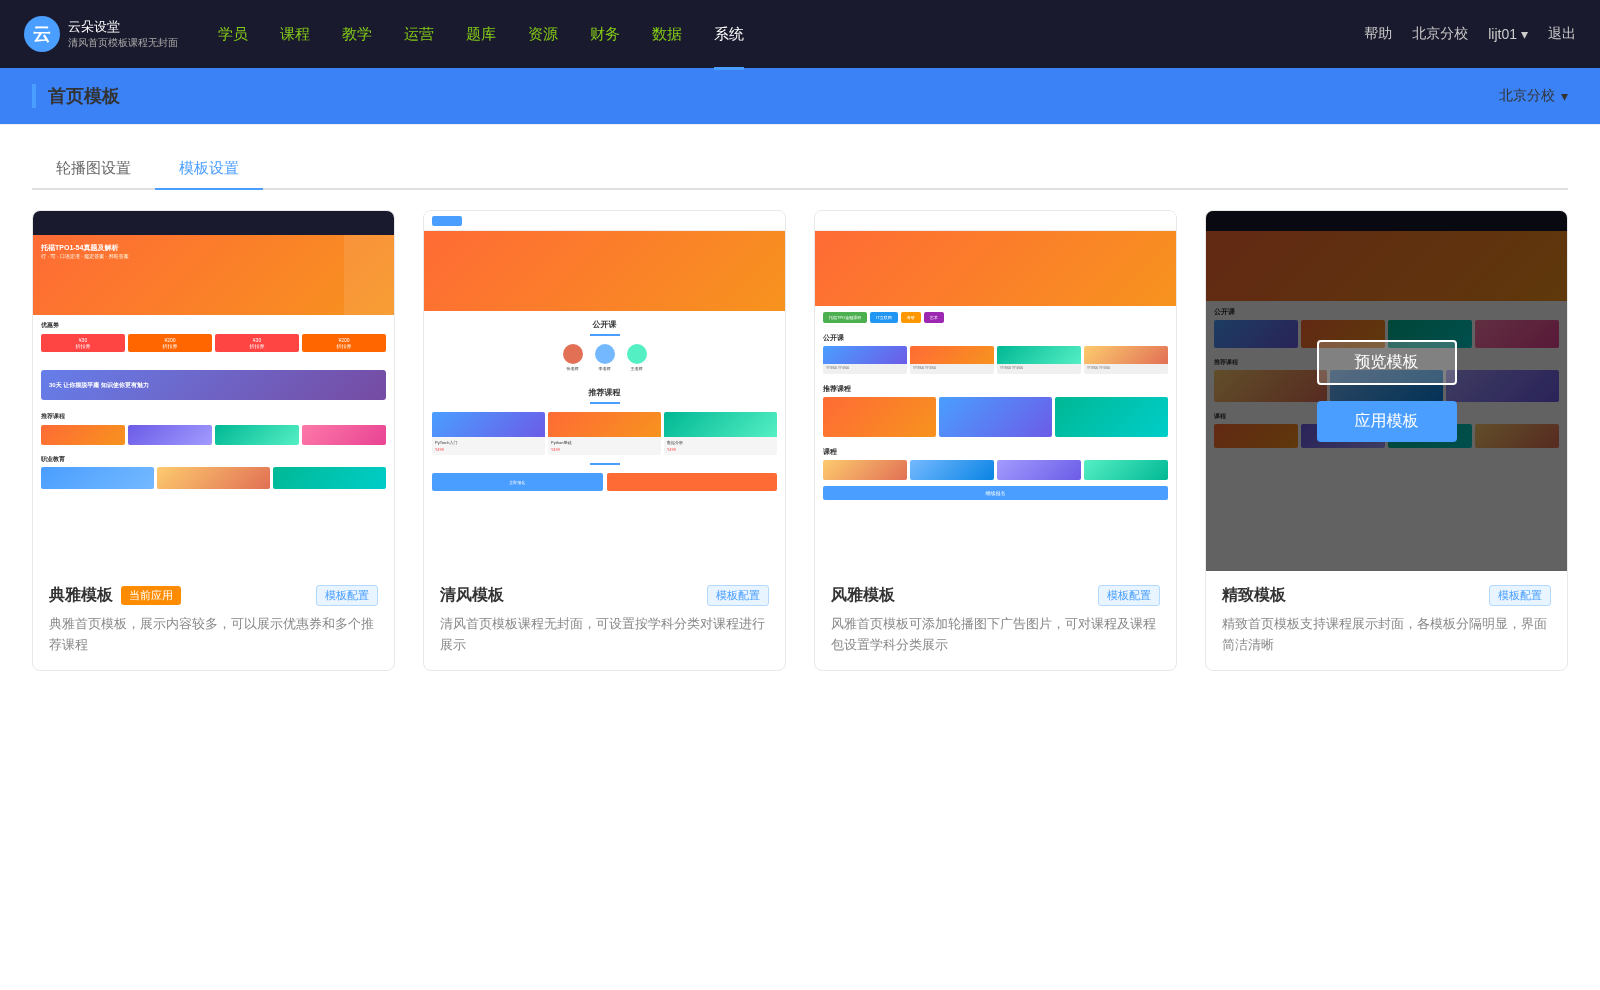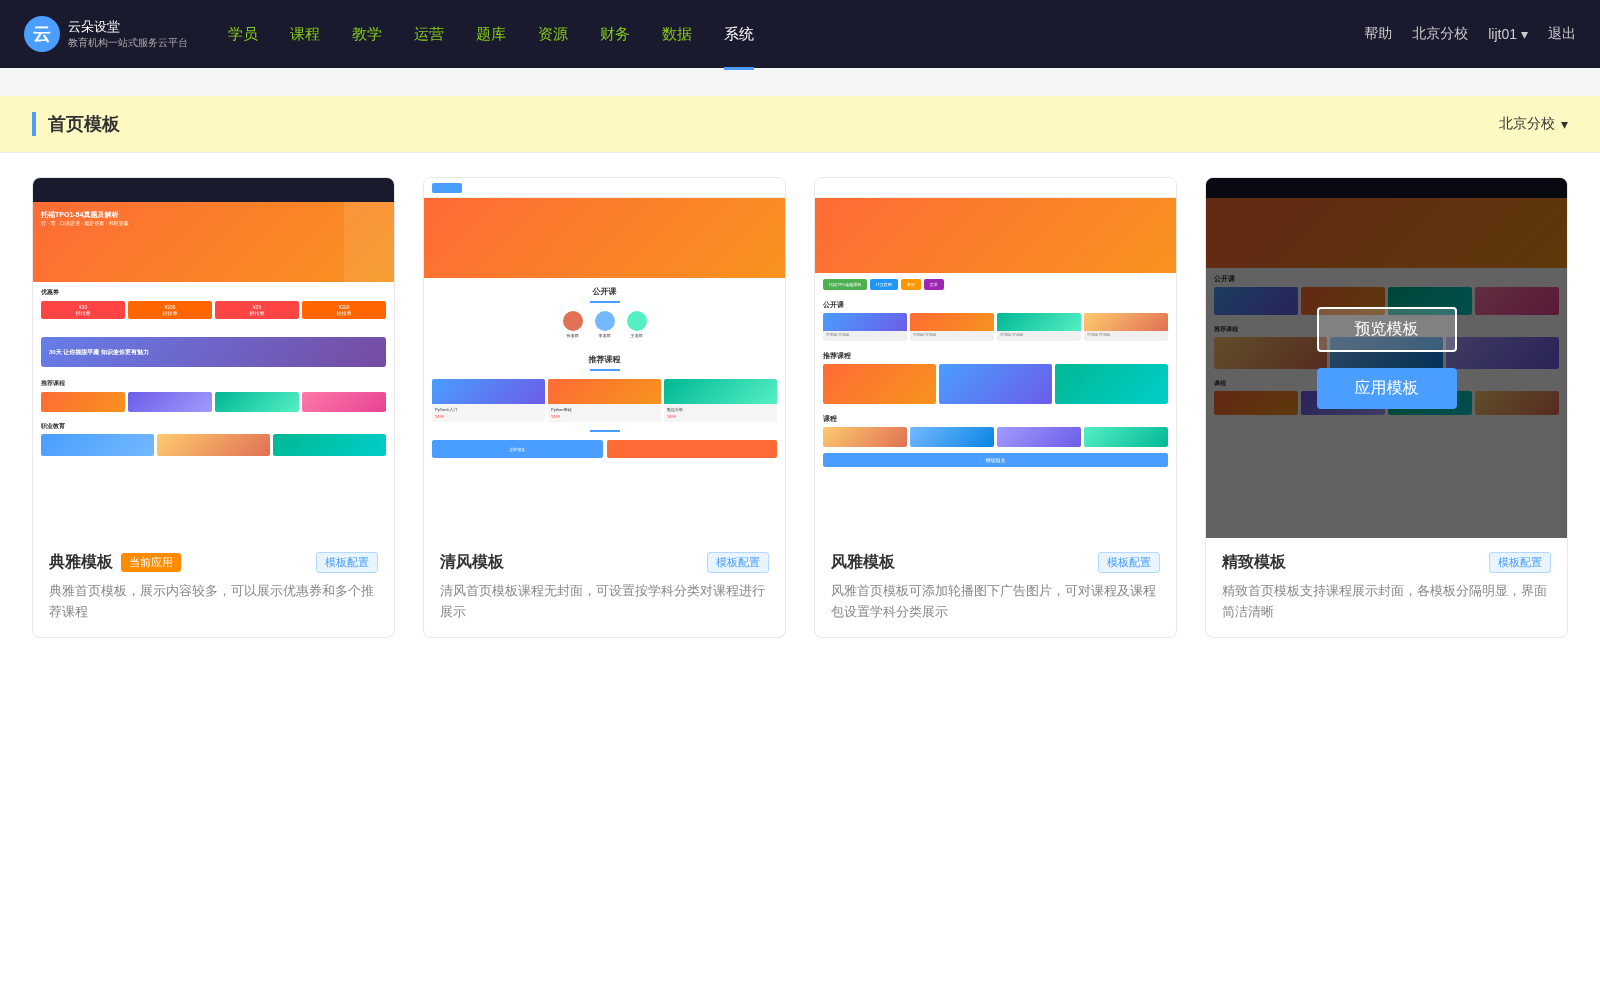--- a/index.html
+++ b/index.html
@@ -67,27 +67,26 @@
       display: flex;
       align-items: center;
       gap: 4px;
       color: #ccc;
       font-size: 14px;
       cursor: pointer;
     }
 
     
     .page-header {
-      background: #fef9c3;
+      background: #3b82f6;
       padding: 16px 32px;
       display: flex;
       align-items: center;
       justify-content: space-between;
       border-bottom: 1px solid #eee;
-      margin-top: 28px;
     }
     .page-title {
       font-size: 18px;
       font-weight: 600;
       color: #333;
       border-left: 4px solid #4a9eff;
       padding-left: 12px;
     }
     .page-branch {
       display: flex;
@@ -300,21 +299,21 @@
     .t4-course-item:nth-child(4) { background: linear-gradient(135deg, #fdcb6e, #e17055); }
   </style>
 </head>
 <body>
 
 <nav class="navbar">
   <div class="nav-logo">
     <div class="nav-logo-icon">云</div>
     <div class="nav-logo-text">
       <div>云朵设堂</div>
-      <div style="font-size:10px;color:#aaa;">教育机构一站式服务云平台</div>
+      <div style="font-size:10px;color:#aaa;">清风首页模板课程无封面</div>
     </div>
   </div>
   <div class="nav-menu">
     <span class="nav-item">学员</span>
     <span class="nav-item">课程</span>
     <span class="nav-item">教学</span>
     <span class="nav-item">运营</span>
     <span class="nav-item">题库</span>
     <span class="nav-item">资源</span>
     <span class="nav-item">财务</span>
@@ -335,20 +334,24 @@
 <div class="page-header">
   <div class="page-title">首页模板</div>
   <div class="page-branch">
     <span>北京分校</span>
     <span>▾</span>
   </div>
 </div>
 
 <div class="content">
 
+  <div class="tabs">
+    <div class="tab">轮播图设置</div>
+    <div class="tab active">模板设置</div>
+  </div>
 
 
   <div class="templates-grid">
 
     <div class="template-card">
       <div class="template-preview">
         <div class="mock-screenshot">
           <div class="t1-header"></div>
           <div class="t1-hero">
             <div class="t1-hero-left">

